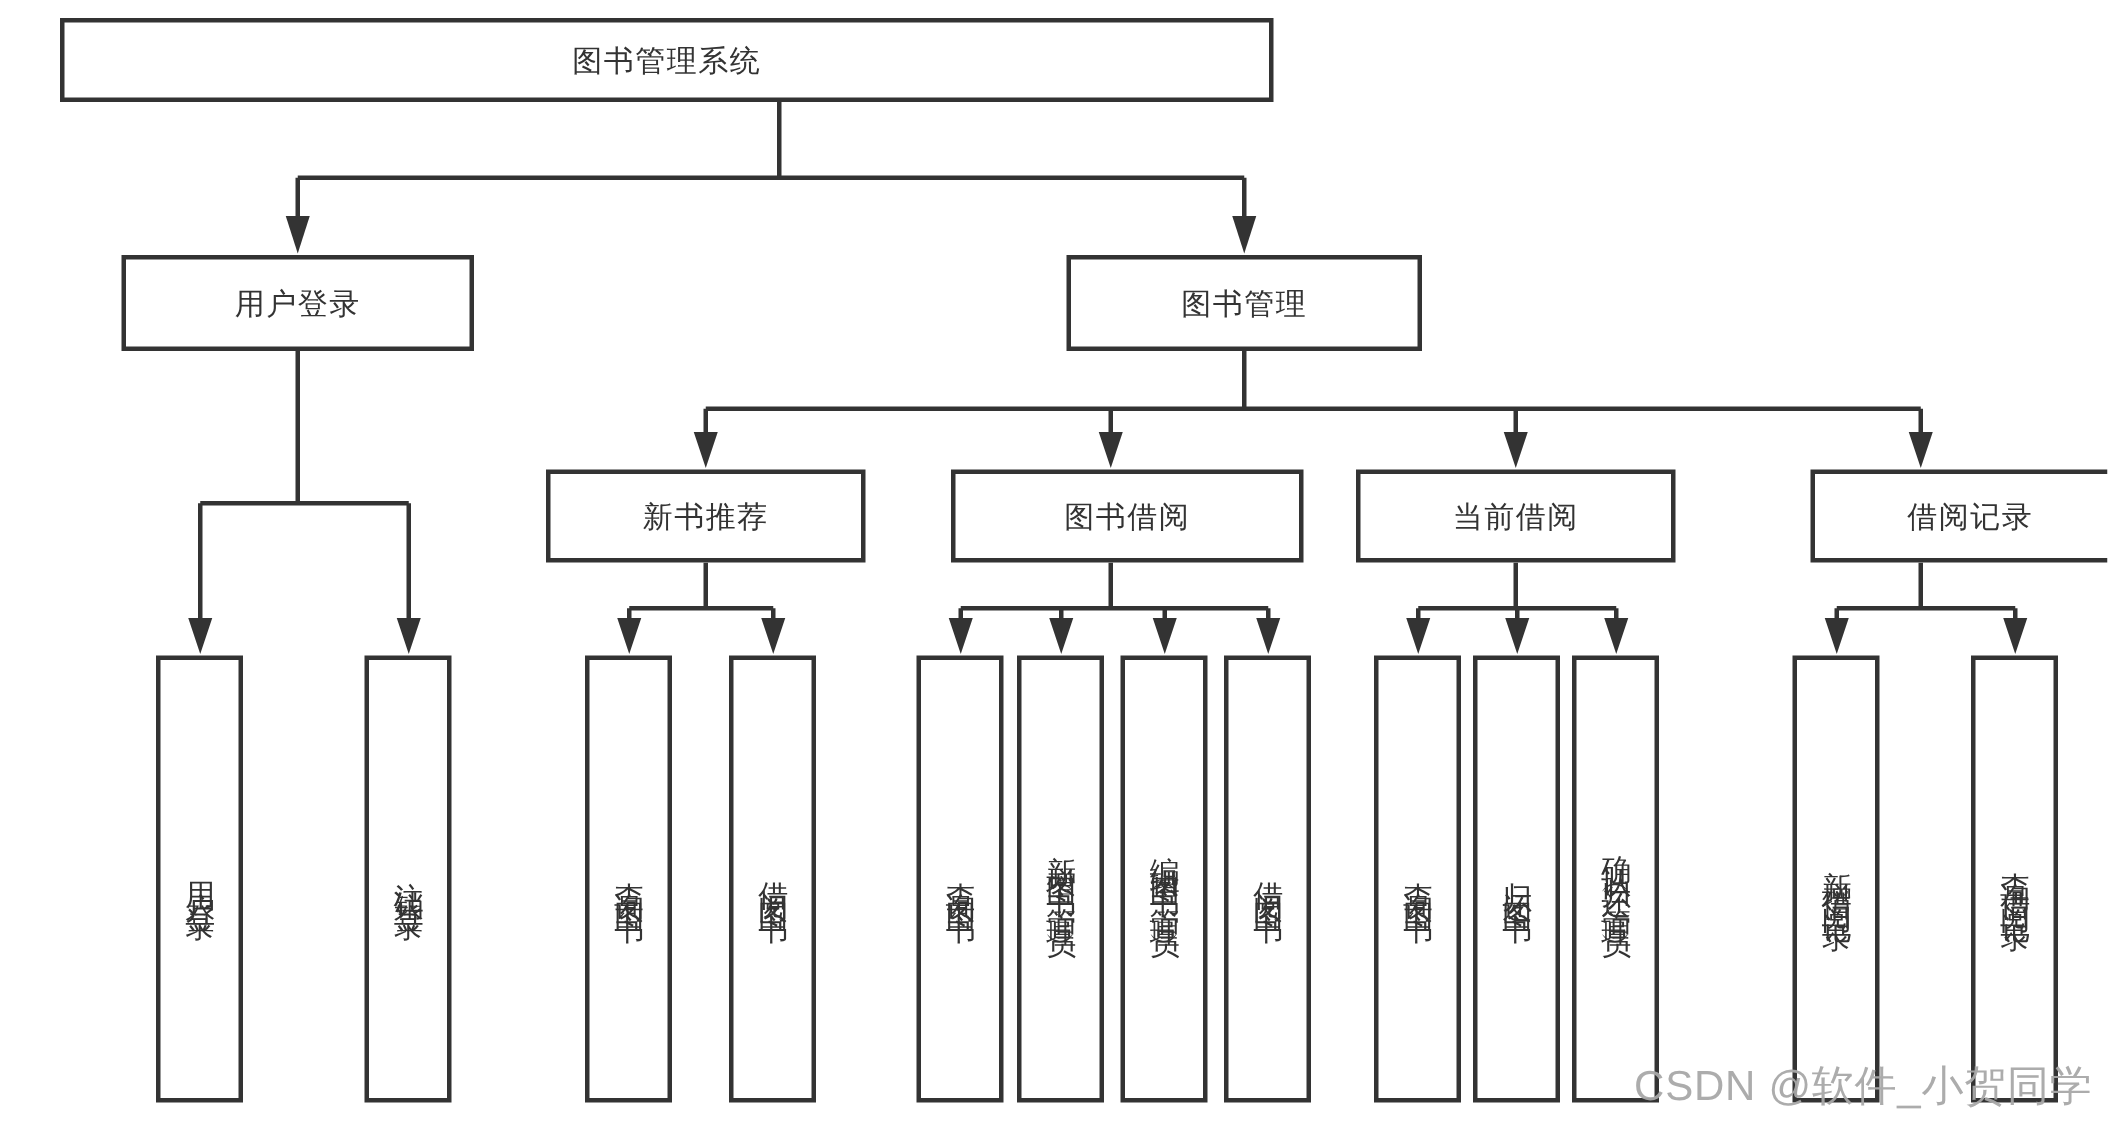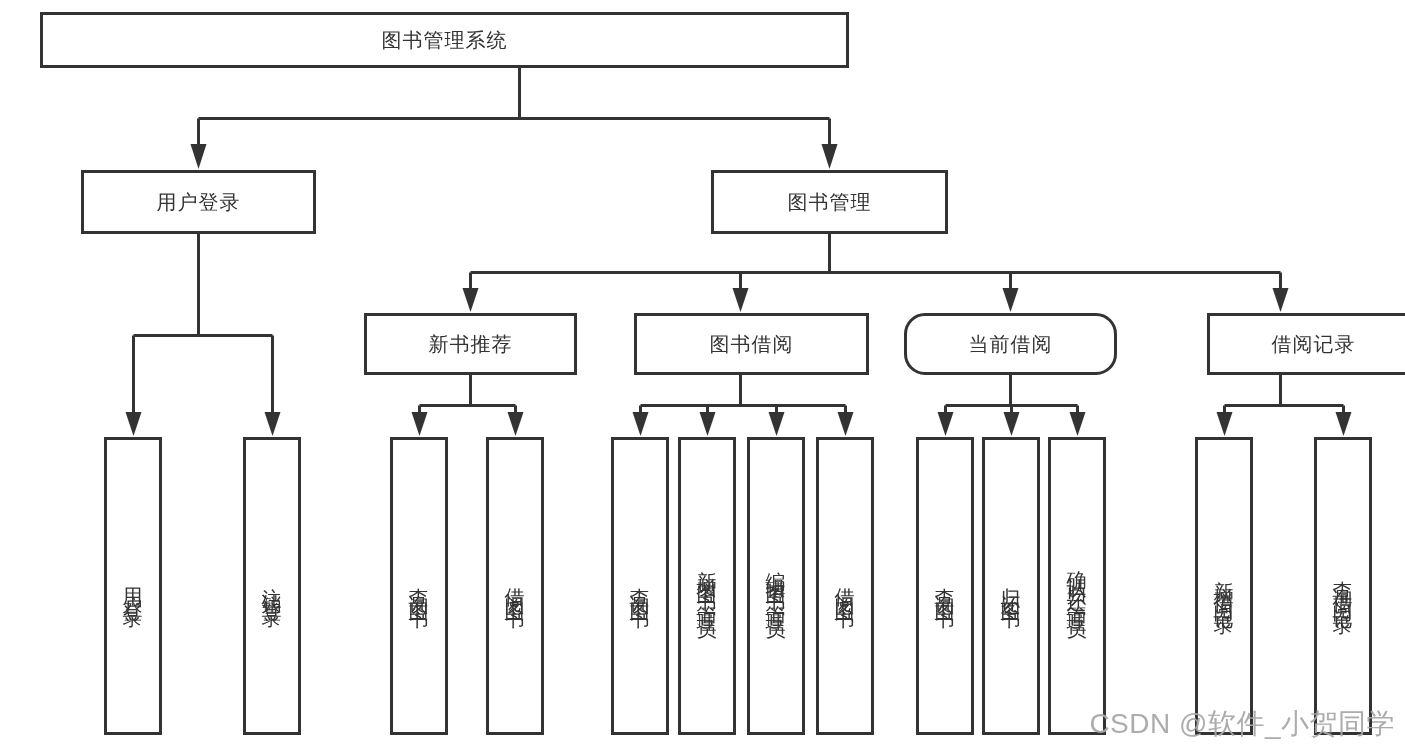--- a/index.html
+++ b/index.html
@@ -109,21 +109,21 @@
     </g>
   </svg>
 
   <div class="box" style="left:40px; top:12px; width:809px; height:56px;">图书管理系统</div>
 
   <div class="box" style="left:81px; top:170px; width:235px; height:64px;">用户登录</div>
   <div class="box" style="left:711px; top:170px; width:237px; height:64px;">图书管理</div>
 
   <div class="box" style="left:364px; top:313px; width:213px; height:62px;">新书推荐</div>
   <div class="box" style="left:634px; top:313px; width:235px; height:62px;">图书借阅</div>
-  <div class="box" style="left:904px; top:313px; width:213px; height:62px;border-radius:21px;">当前借阅</div>
+  <div class="box" style="left:904px; top:313px; width:213px; height:62px;">当前借阅</div>
   <div class="box" style="left:1174px; top:313px; width:213px; height:62px;margin-left:33px;">借阅记录</div>
 
   <div class="leaf" style="left:104px;">
     <span>用户登录</span>
   </div>
   <div class="leaf" style="left:243px;">
     <span>注销登录</span>
   </div>
 
   <div class="leaf" style="left:390px;">

